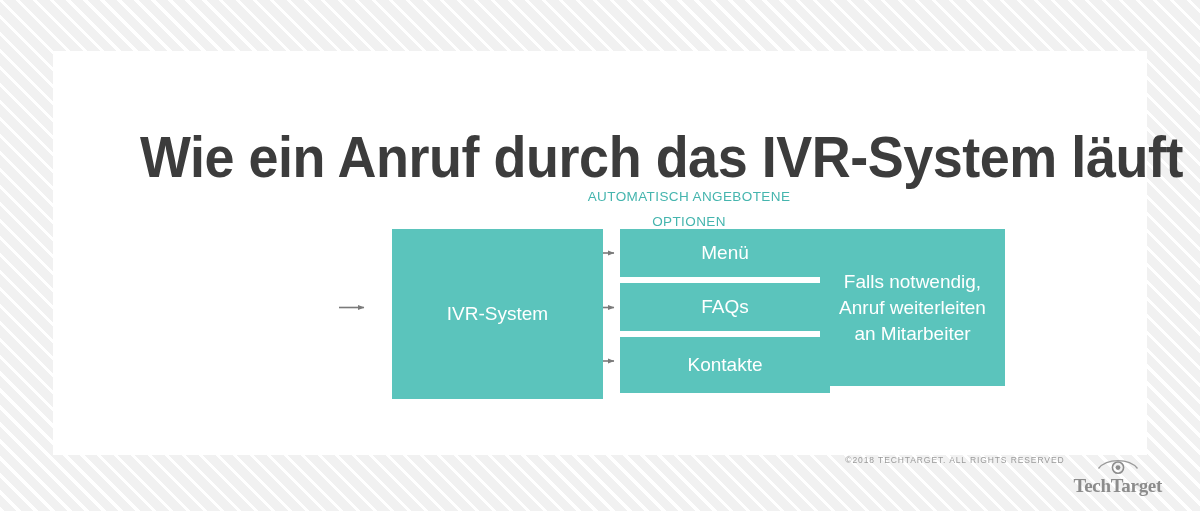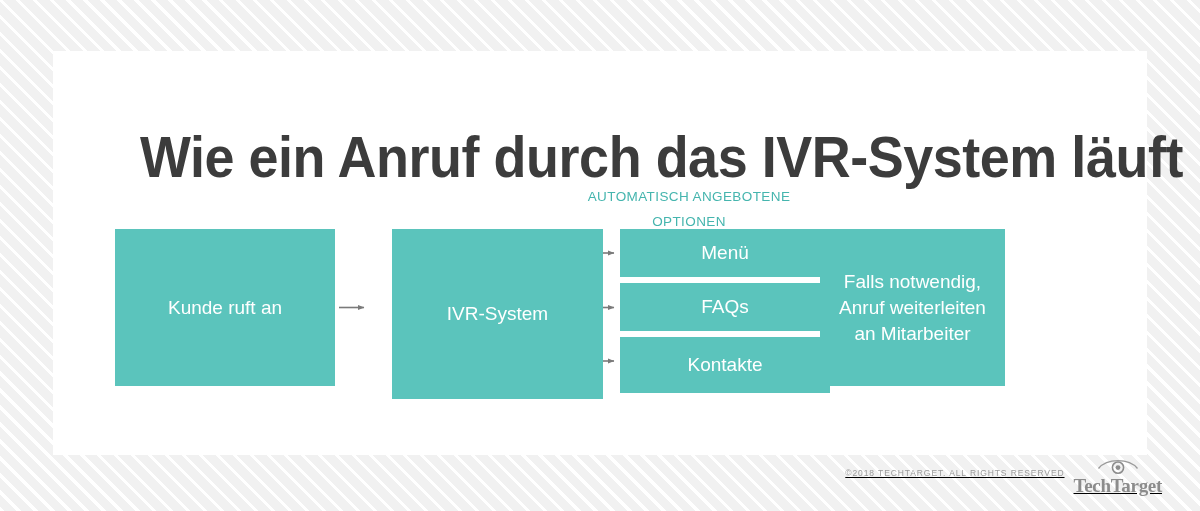--- a/index.html
+++ b/index.html
@@ -135,23 +135,22 @@
     height: 511px;
     pointer-events: none;
   }
 
   
   #footer {
     position: absolute;
     right: 38px;
     bottom: 16px;
     display: flex;
-    align-items: center;
+    align-items: flex-start;
     gap: 9px;
-    text-decoration: underline;
   }
 
   #copyright {
     font-size: 8.5px;
     color: #9a9a9a;
     letter-spacing: 0.9px;
     white-space: nowrap;
     padding-bottom: 4px;
   }
 
@@ -200,21 +199,20 @@
 
     <line x1="597" y1="361" x2="614" y2="361" stroke="#7a7a7a" stroke-width="1.6" marker-end="url(#arrowhead)"></line>
 
     <line x1="832" y1="253" x2="866" y2="253" stroke="#7a7a7a" stroke-width="1.6" marker-end="url(#arrowhead)"></line>
 
     <line x1="832" y1="307.5" x2="866" y2="307.5" stroke="#7a7a7a" stroke-width="1.6" marker-end="url(#arrowhead)"></line>
 
     <line x1="832" y1="361" x2="866" y2="361" stroke="#7a7a7a" stroke-width="1.6" marker-end="url(#arrowhead)"></line>
   </svg>
 
-  <div class="node" id="node-customer">Kunde ruft an</div>
 
   <div class="node" id="node-ivr">IVR-System</div>
 
   <div class="node" id="node-menu">Menü</div>
 
   <div class="node" id="node-faqs">FAQs</div>
 
   <div class="node" id="node-contacts">Kontakte</div>
 
   <div class="node" id="node-agent">Falls notwendig, Anruf weiterleiten an Mitarbeiter</div>

